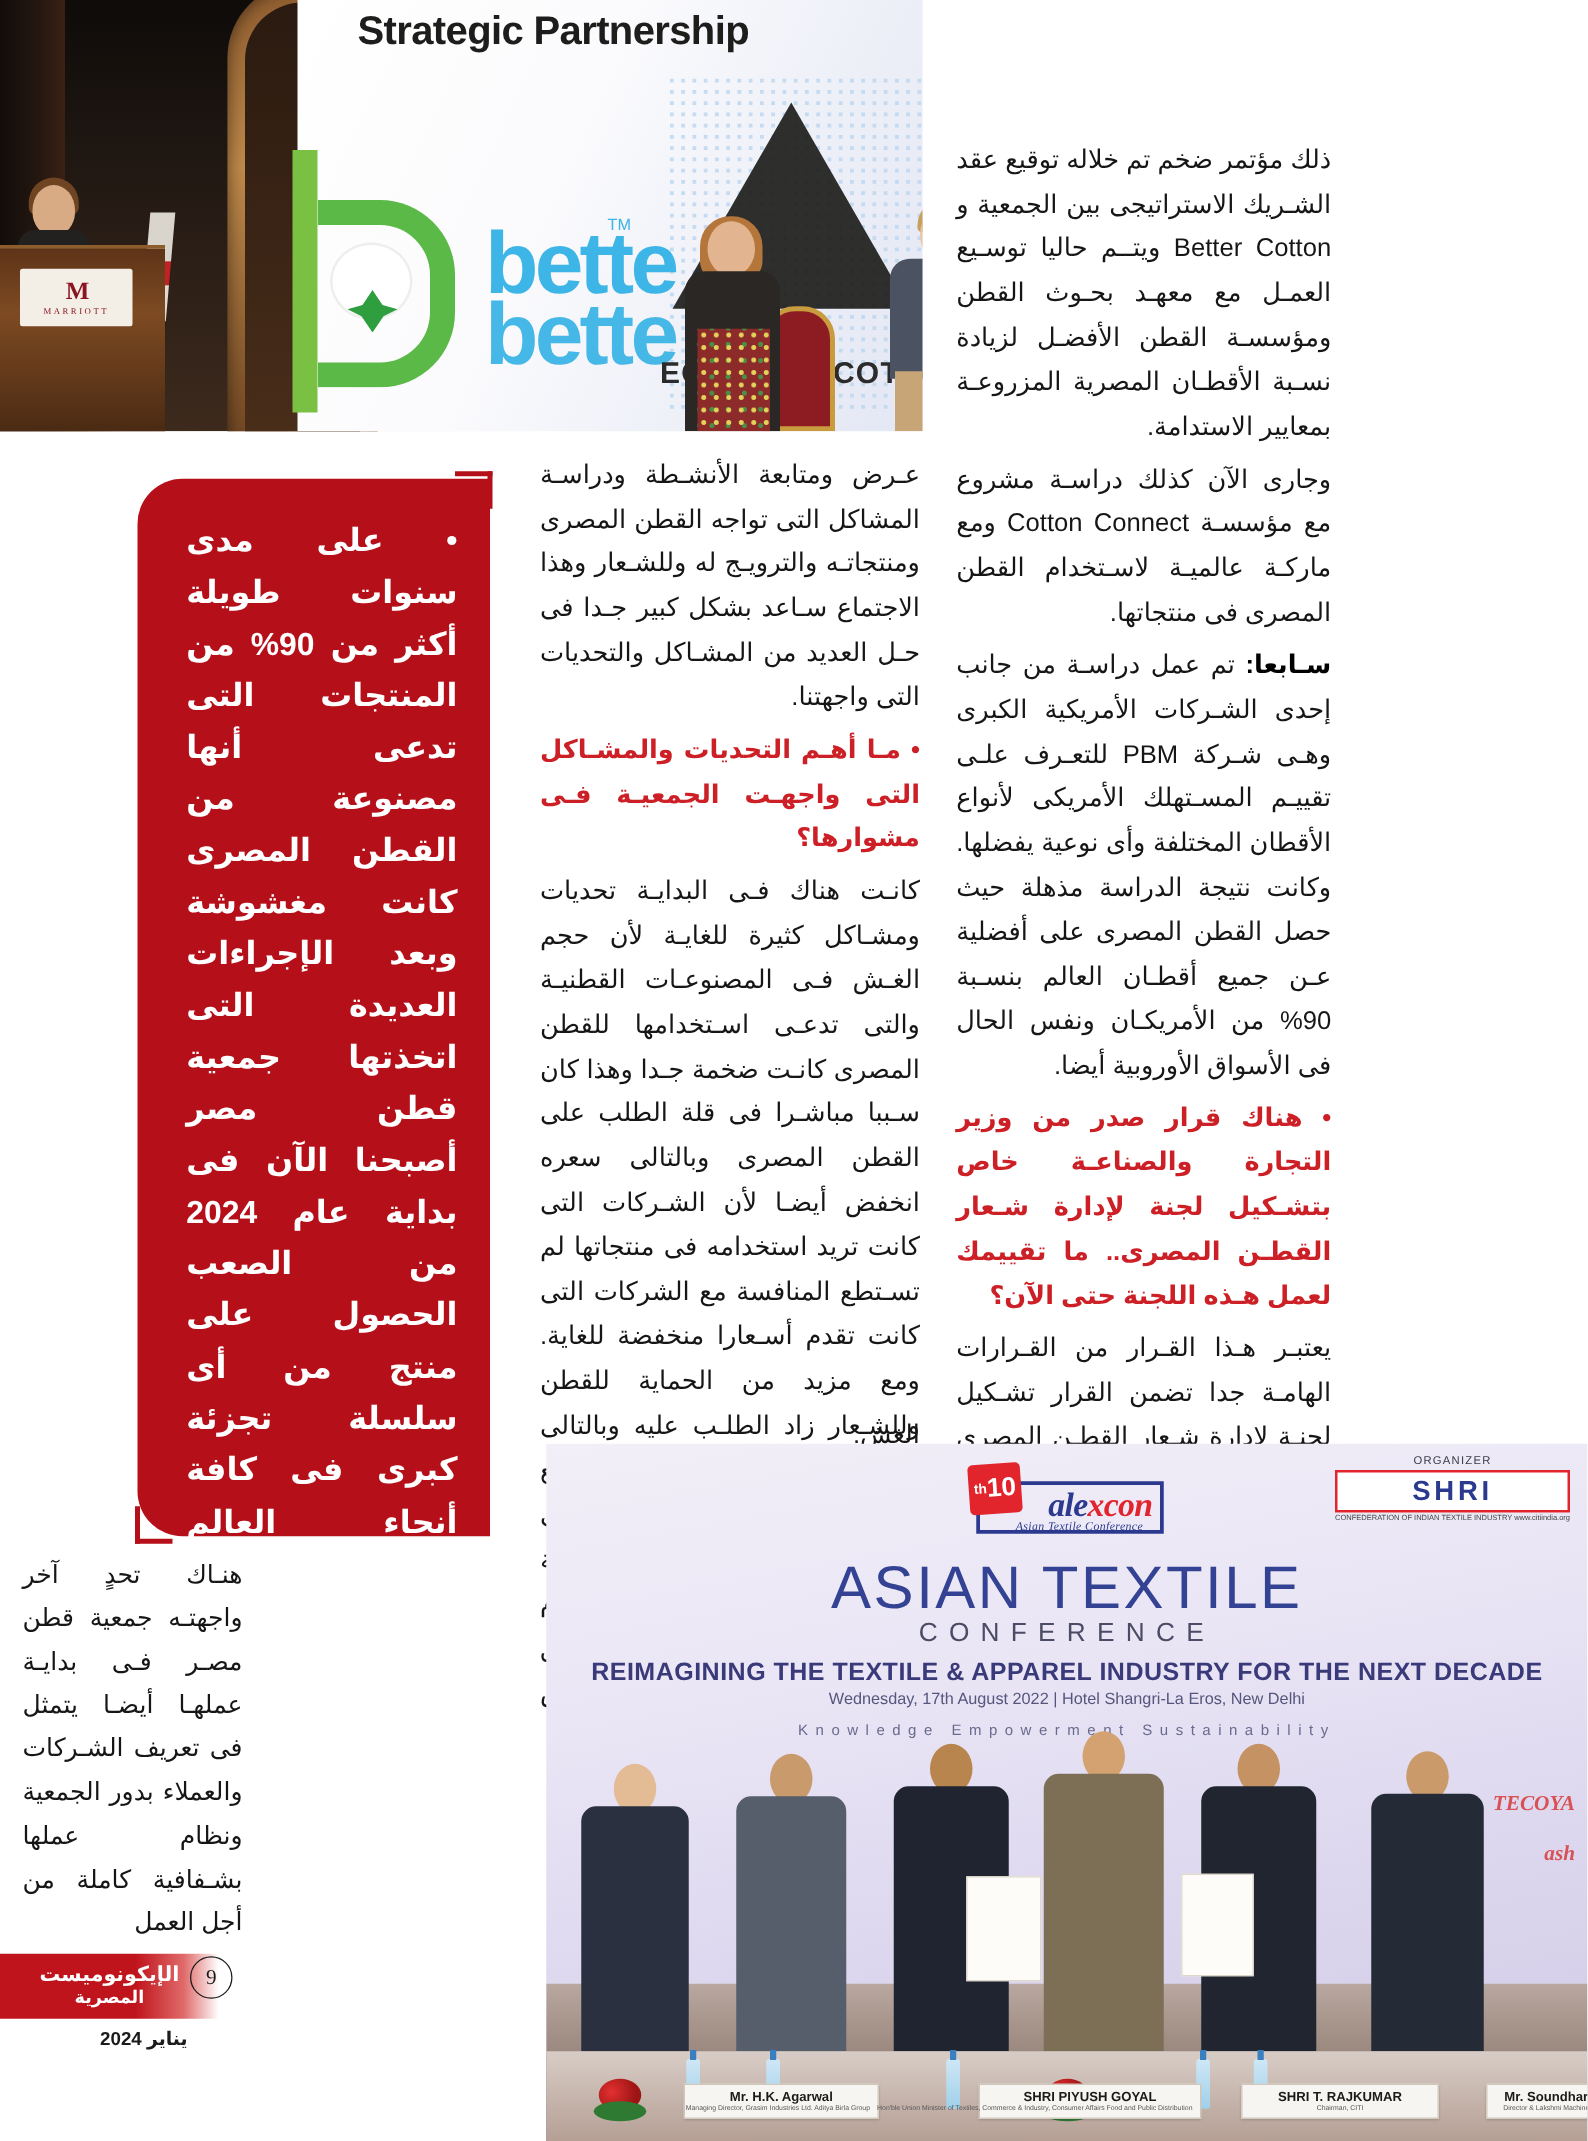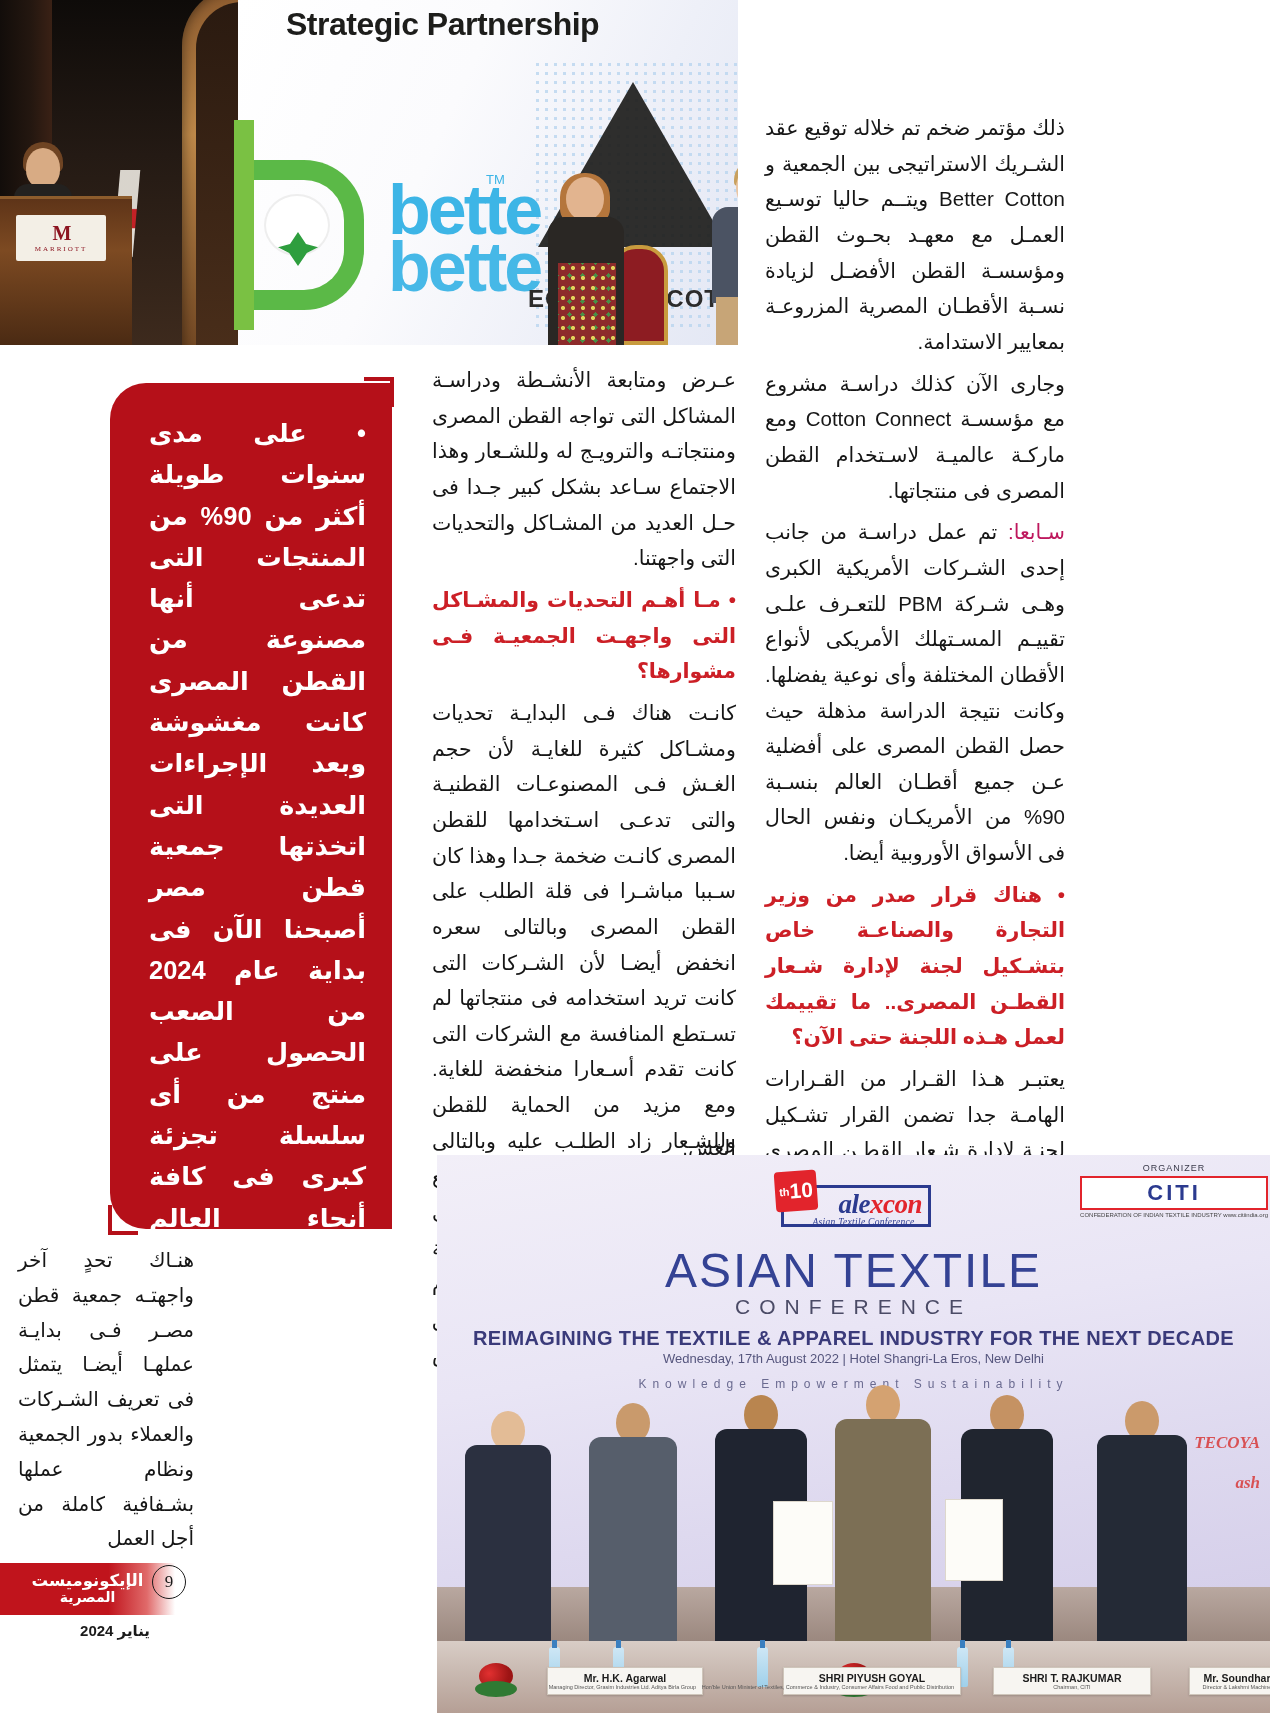--- a/index.html
+++ b/index.html
@@ -168,21 +168,21 @@
   
   .col{
     position:absolute; direction:rtl;
     font-family:"Liberation Sans","DejaVu Sans",sans-serif;
     color:#161616;
     font-size:20.5px; line-height:1.74;
     text-align:justify; text-align-last:right;
   }
   .col p{ margin:0 0 6px 0; }
   .col .q{ color:#cc1f26; font-weight:700; }
-  .col .lead{ color:#be185d; font-weight:400; }
+  .col .lead{ color:#000000; font-weight:700; }
 
   .col-mid{ left:432px; top:362px; width:304px; }
   .col-right{ left:765px; top:110px; width:300px; }
   .col-midlow{ left:432px; top:1130px; width:304px; }
   .col-left-low{ left:18px; top:1243px; width:176px; font-size:20px; }
 
   
   .photo-bottom{
     position:absolute; left:437px; top:1155px; width:833px; height:558px;
     overflow:hidden;
@@ -243,21 +243,21 @@
     position:absolute; left:0; right:0; top:196px; text-align:center;
     font-family:"Liberation Sans", sans-serif;
     font-size:13px; color:#55557d;
   }
   .pb-words{
     position:absolute; left:0; right:0; top:222px; text-align:center;
     font-family:"Liberation Sans", sans-serif;
     font-size:12px; color:#6a6a90; letter-spacing:6px;
   }
   .pb-org{
-    position:absolute; right:2px; top:8px; text-align:center;
+    position:absolute; right:14px; top:8px; text-align:center;
     font-family:"Liberation Sans",sans-serif;
   }
   .pb-org .lbl{ font-size:9px; letter-spacing:1px; color:#3a3a4a; }
   .pb-org .citi{
     margin-top:3px; border:2px solid #e2242c; padding:2px 10px;
     font-weight:700; font-size:22px; color:#2b3a8f; letter-spacing:3px;
     background:#fff;
   }
   .pb-org .citi-sub{ font-size:6px; color:#444; margin-top:2px; }
   .pb-side{
@@ -414,21 +414,21 @@
       <div class="tenth">
           <span>10</span>
           <sup>th</sup>
         </div>
       <div class="word"><span class="a">ale</span><span class="b">xcon</span></div>
       <div class="tag">Asian Textile Conference</div>
     </div>
 
     <div class="pb-org">
       <div class="lbl">ORGANIZER</div>
-      <div class="citi">CITI</div>
+      <div class="citi">SHRI</div>
       <div class="citi-sub">CONFEDERATION OF INDIAN TEXTILE INDUSTRY  www.citiindia.org</div>
     </div>
 
     <div class="pb-title">ASIAN TEXTILE</div>
     <div class="pb-sub">CONFERENCE</div>
     <div class="pb-tagline">REIMAGINING THE TEXTILE &amp; APPAREL INDUSTRY FOR THE NEXT DECADE</div>
     <div class="pb-date">Wednesday, 17th August 2022  |  Hotel Shangri-La Eros, New Delhi</div>
     <div class="pb-words">Knowledge    Empowerment    Sustainability</div>
 
     <div class="pb-side" style="top:278px;">TECOYA</div>

